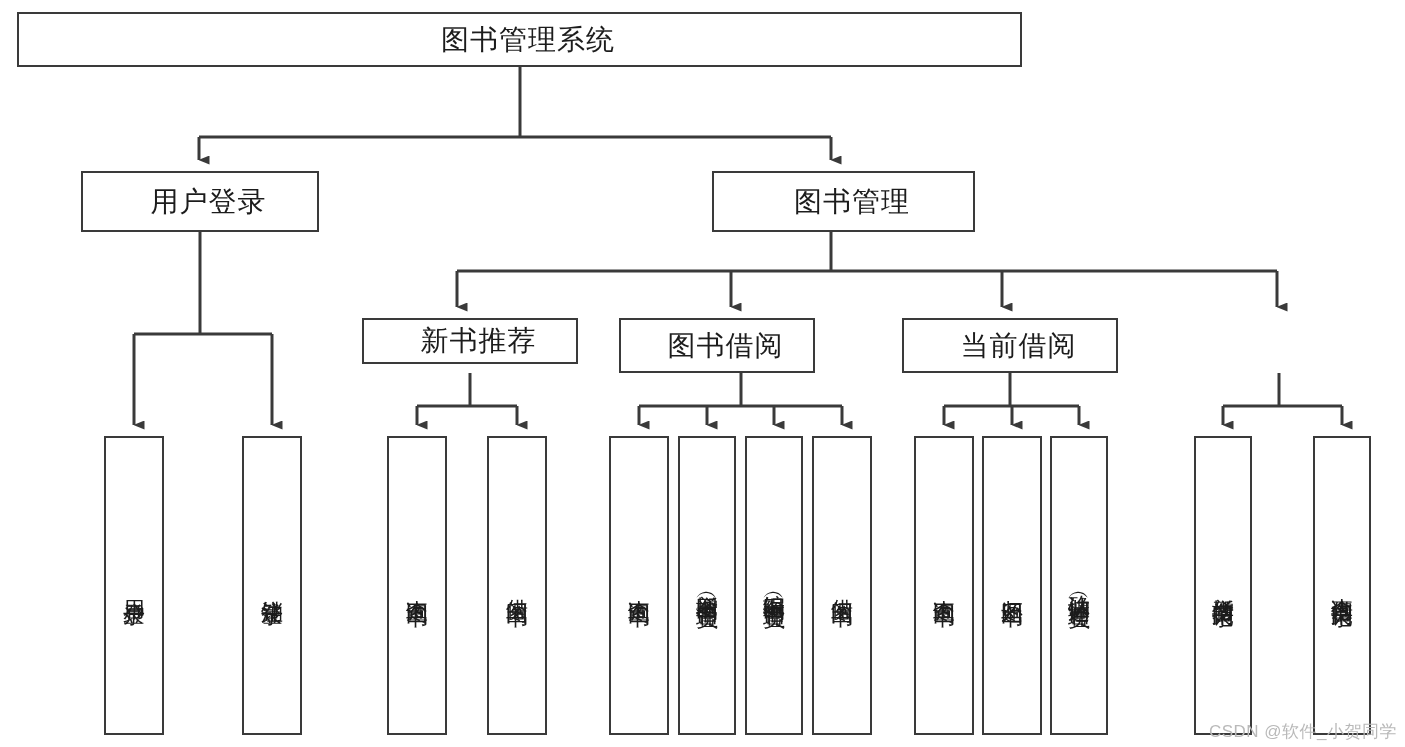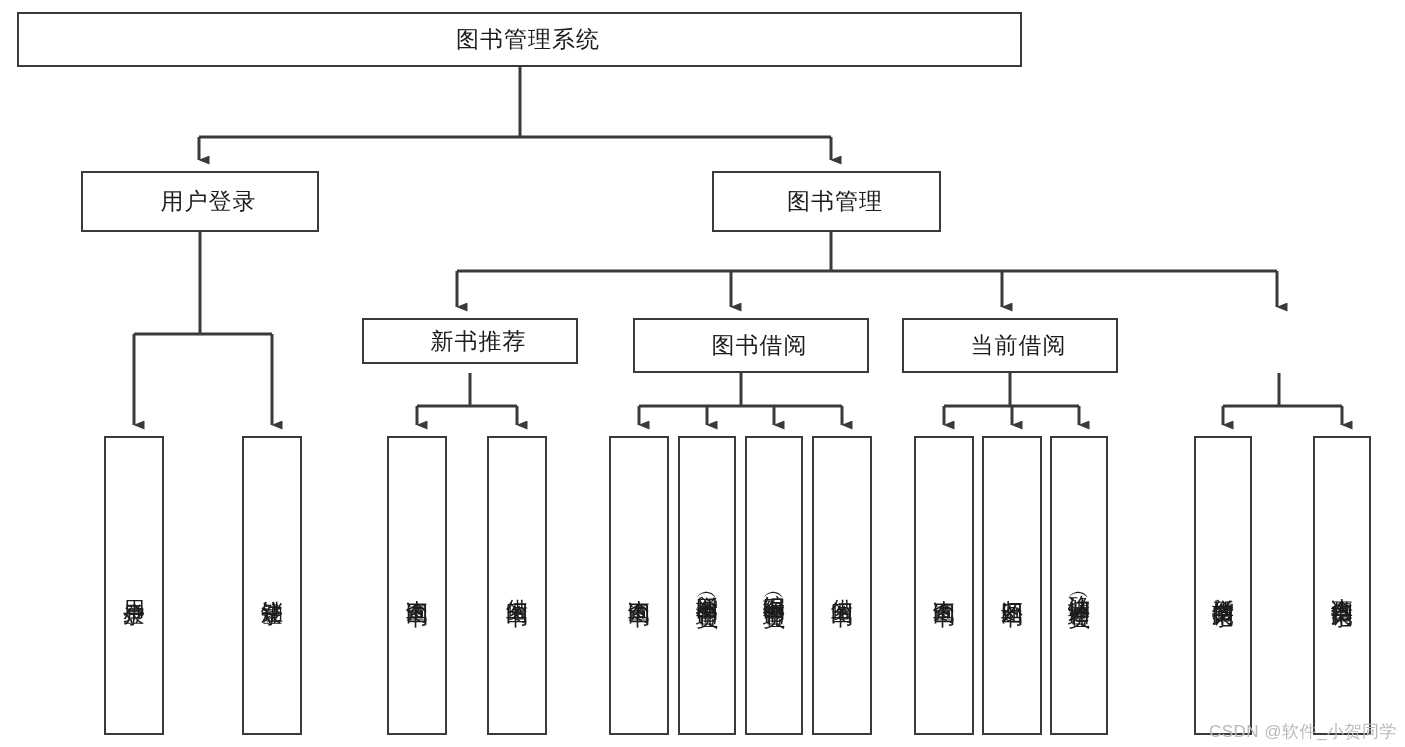--- a/index.html
+++ b/index.html
@@ -29,21 +29,21 @@
     position: absolute;
     box-sizing: border-box;
     background: #ffffff;
     border: 2px solid #3a3a3a;
     display: flex;
     align-items: center;
     justify-content: center;
     color: #1c1c1c;
   }
   .node.horiz {
-    font-size: 23px;
+    font-size: 28px;
     letter-spacing: 1px;
     padding-left: 17px;
   }
   .node.vert {
     writing-mode: vertical-rl;
     text-orientation: upright;
     font-size: 22px;
     line-height: 1.08;
     letter-spacing: 2px;
     padding: 6px 0;
@@ -121,28 +121,28 @@
     </g>
   </svg>
 
   <div class="node horiz" style="left:17px; top:12px; width:1005px; height:55px;">
     <span>图书管理系统</span>
   </div>
 
   <div class="node horiz" style="left:81px; top:171px; width:238px; height:61px;">
     <span>用户登录</span>
   </div>
-  <div class="node horiz" style="left:712px; top:171px; width:229px; height:61px;">
+  <div class="node horiz" style="left:712px; top:171px; width:263px; height:61px;">
     <span>图书管理</span>
   </div>
 
   <div class="node horiz" style="left:362px; top:318px; width:216px; height:46px;">
     <span>新书推荐</span>
   </div>
-  <div class="node horiz" style="left:633px; top:318px; width:236px; height:55px;">
+  <div class="node horiz" style="left:619px; top:318px; width:196px; height:55px;">
     <span>图书借阅</span>
   </div>
   <div class="node horiz" style="left:902px; top:318px; width:216px; height:55px;">
     <span>当前借阅</span>
   </div>
 
   <div class="node vert" style="left:104px; top:436px; width:60px; height:299px;">
     <span class="vlabel">用户登录</span>
   </div>
   <div class="node vert" style="left:242px; top:436px; width:60px; height:299px;">

